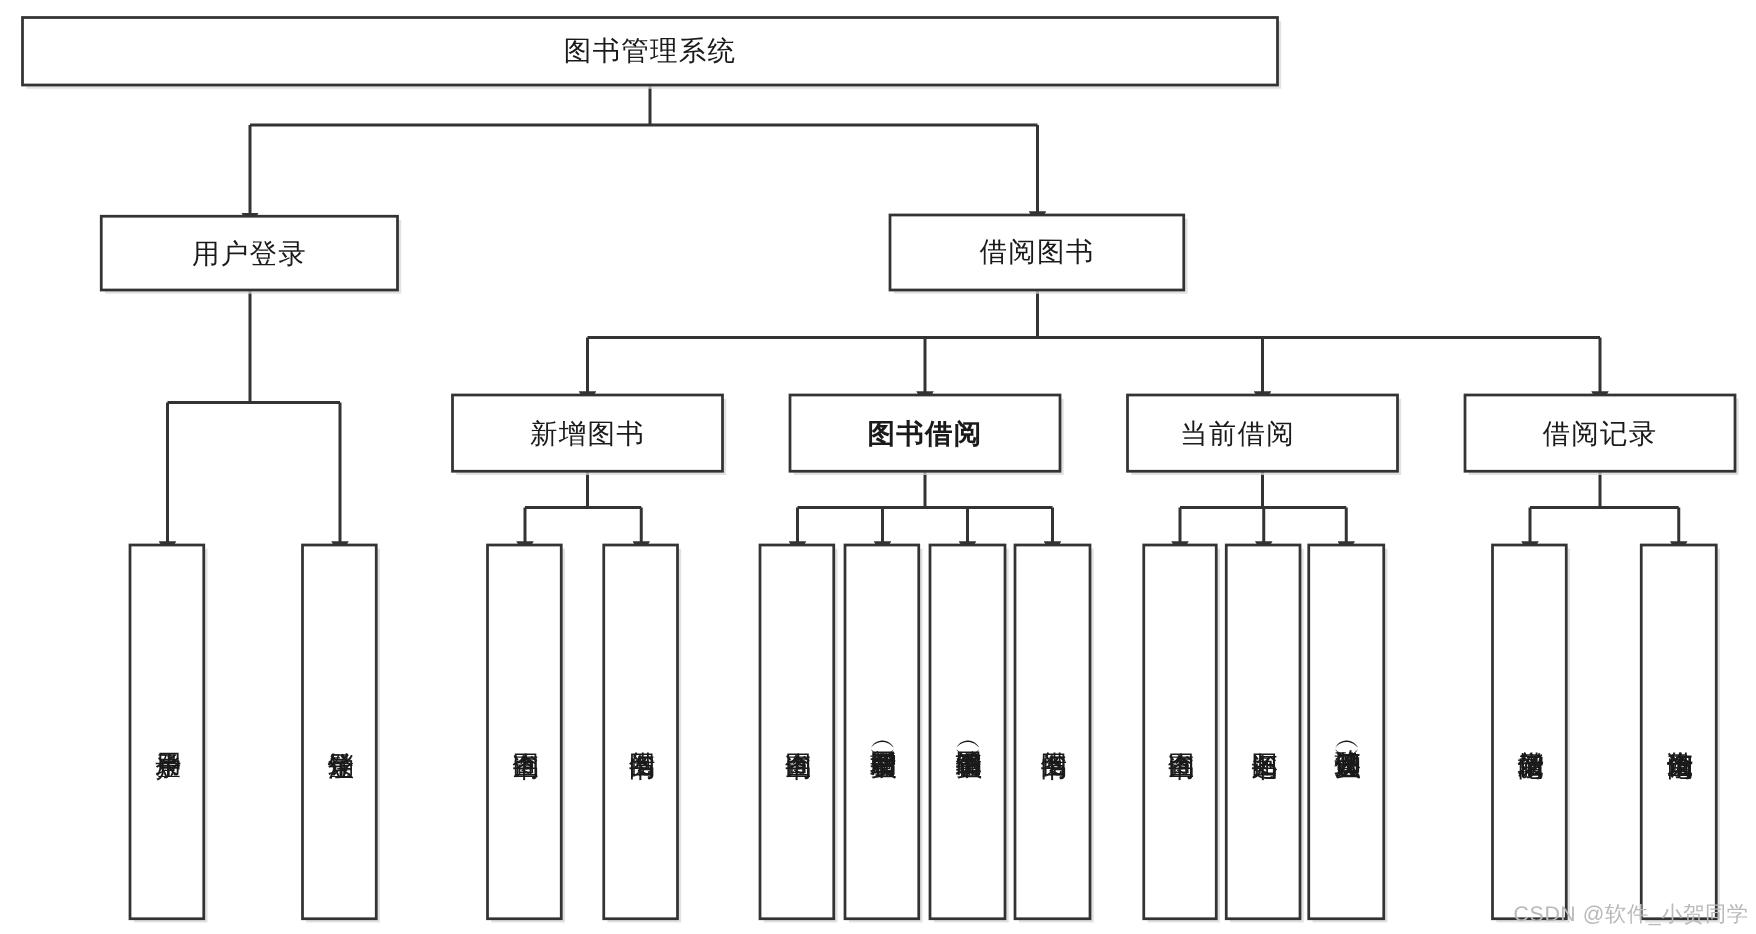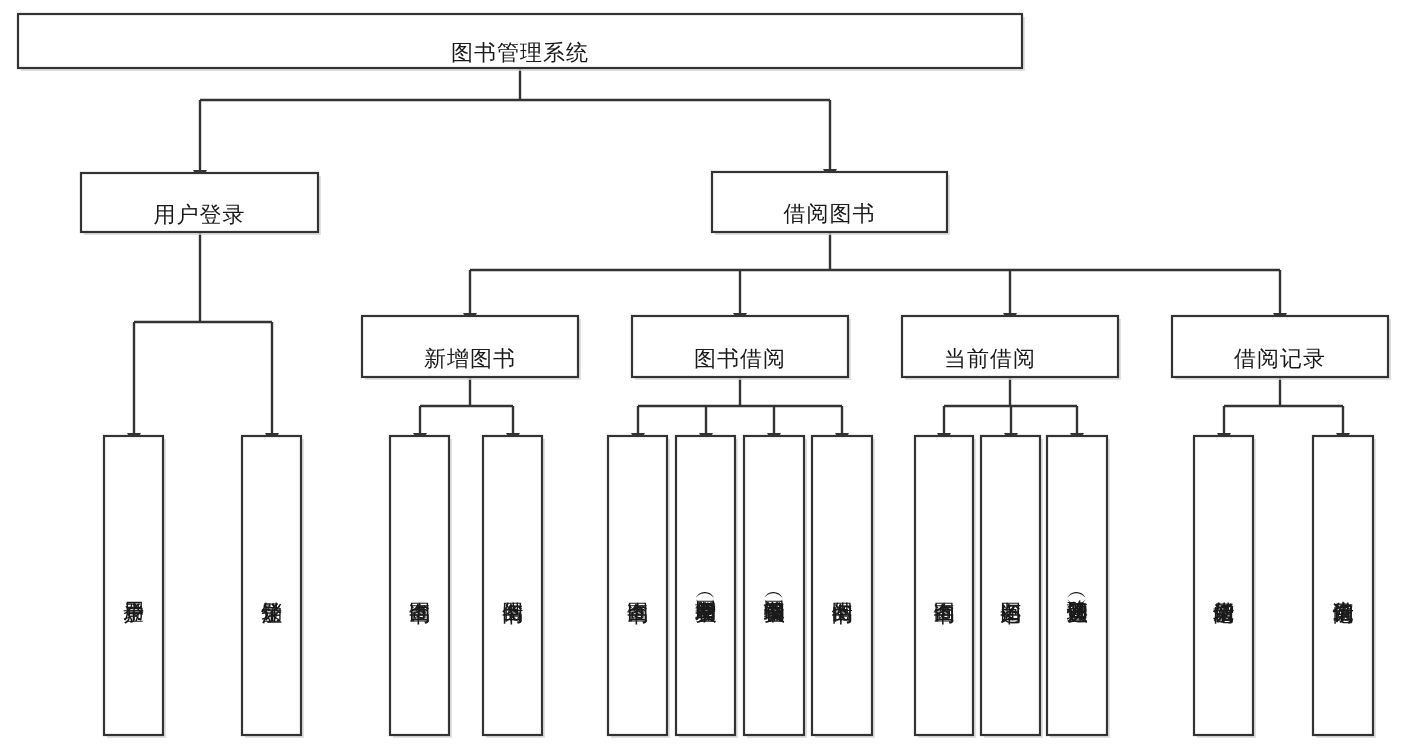--- a/index.html
+++ b/index.html
@@ -62,21 +62,20 @@
     position: absolute;
     display: flex;
     align-items: center;
     justify-content: center;
     font-size: 22px;
     color: #1a1a1a;
     letter-spacing: 1px;
     white-space: nowrap;
     pointer-events: none;
     font-family: "Liberation Sans", "DejaVu Sans", sans-serif;
-    margin-top: 12px;
   }
   #watermark {
     position: absolute;
     right: 6px;
     bottom: 4px;
     font-size: 17px;
     color: #b9b9b9;
     font-family: "Liberation Sans", "DejaVu Sans", sans-serif;
     letter-spacing: 0.5px;
     white-space: nowrap;
@@ -212,26 +211,27 @@
   </svg>
   <div id="labels-layer">
       <div class="hlabel-wrap" style="left: 18px; top: 14px; width: 1004px; height: 54px;">图书管理系统</div>
       <div class="hlabel-wrap" style="left: 81px; top: 173px; width: 237px; height: 59px;">用户登录</div>
       <div class="vlabel-wrap" style="left: 104px; top: 436px; width: 59px; height: 299px;">用户登录</div>
       <div class="vlabel-wrap" style="left: 242px; top: 436px; width: 59px; height: 299px;">注销登录</div>
       <div class="hlabel-wrap" style="left: 712px; top: 172px; width: 235px; height: 60px;">借阅图书</div>
       <div class="hlabel-wrap" style="left: 362px; top: 316px; width: 216px; height: 61px;">新增图书</div>
       <div class="vlabel-wrap" style="left: 390px; top: 436px; width: 59px; height: 299px;">查询图书</div>
       <div class="vlabel-wrap" style="left: 483px; top: 436px; width: 59px; height: 299px;">借阅图书</div>
-      <div class="hlabel-wrap" style="left: 632px; top: 316px; width: 216px; height: 61px;">图书借阅</div>
+      <div class="hlabel-wrap" style="left: 632px; top: 316px; width: 216px; height: 61px; font-weight: bold;">图书借阅</div>
       <div class="vlabel-wrap" style="left: 608px; top: 436px; width: 59px; height: 299px;">查询图书</div>
       <div class="vlabel-wrap" style="left: 676px; top: 436px; width: 59px; height: 299px;">新增图书（管理员）</div>
       <div class="vlabel-wrap" style="left: 744px; top: 436px; width: 60px; height: 299px;">编辑图书（管理员）</div>
       <div class="vlabel-wrap" style="left: 812px; top: 436px; width: 60px; height: 299px;">借阅图书</div>
       <div class="hlabel-wrap" style="left: 902px; top: 316px; width: 176px; height: 61px; border-radius: 12px;">当前借阅</div>
       <div class="vlabel-wrap" style="left: 915px; top: 436px; width: 58px; height: 299px;">查询图书</div>
       <div class="vlabel-wrap" style="left: 981px; top: 436px; width: 59px; height: 299px;">归还图书</div>
       <div class="vlabel-wrap" style="left: 1047px; top: 436px; width: 60px; height: 299px;">确认归还（管理员）</div>
       <div class="hlabel-wrap" style="left: 1172px; top: 316px; width: 216px; height: 61px; text-align: right;">借阅记录</div>
       <div class="vlabel-wrap" style="left: 1194px; top: 436px; width: 59px; height: 299px;">新增借阅记录</div>
       <div class="vlabel-wrap" style="left: 1313px; top: 436px; width: 60px; height: 299px;">查询借阅记录</div>
     </div>
+  <div id="watermark">CSDN @软件_小贺同学</div>
 </div>
 
 </body></html>

